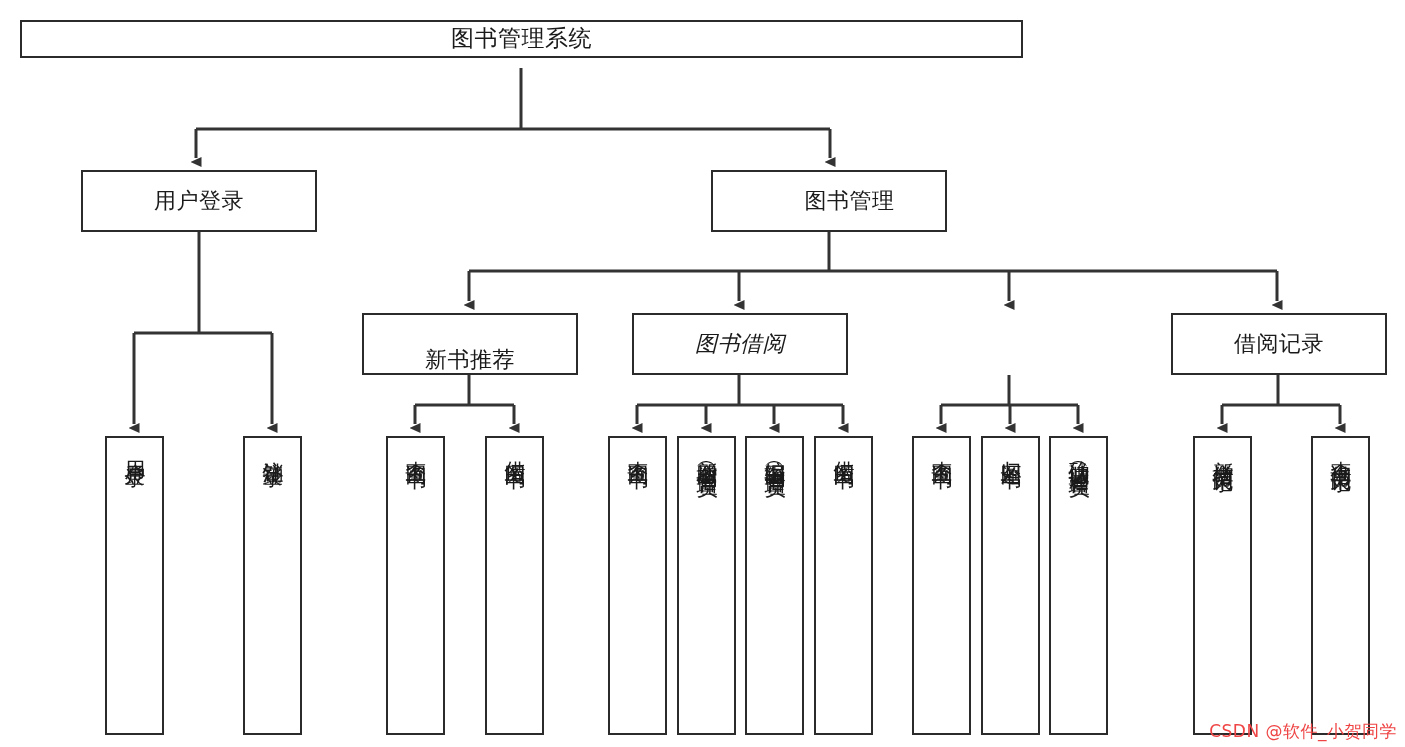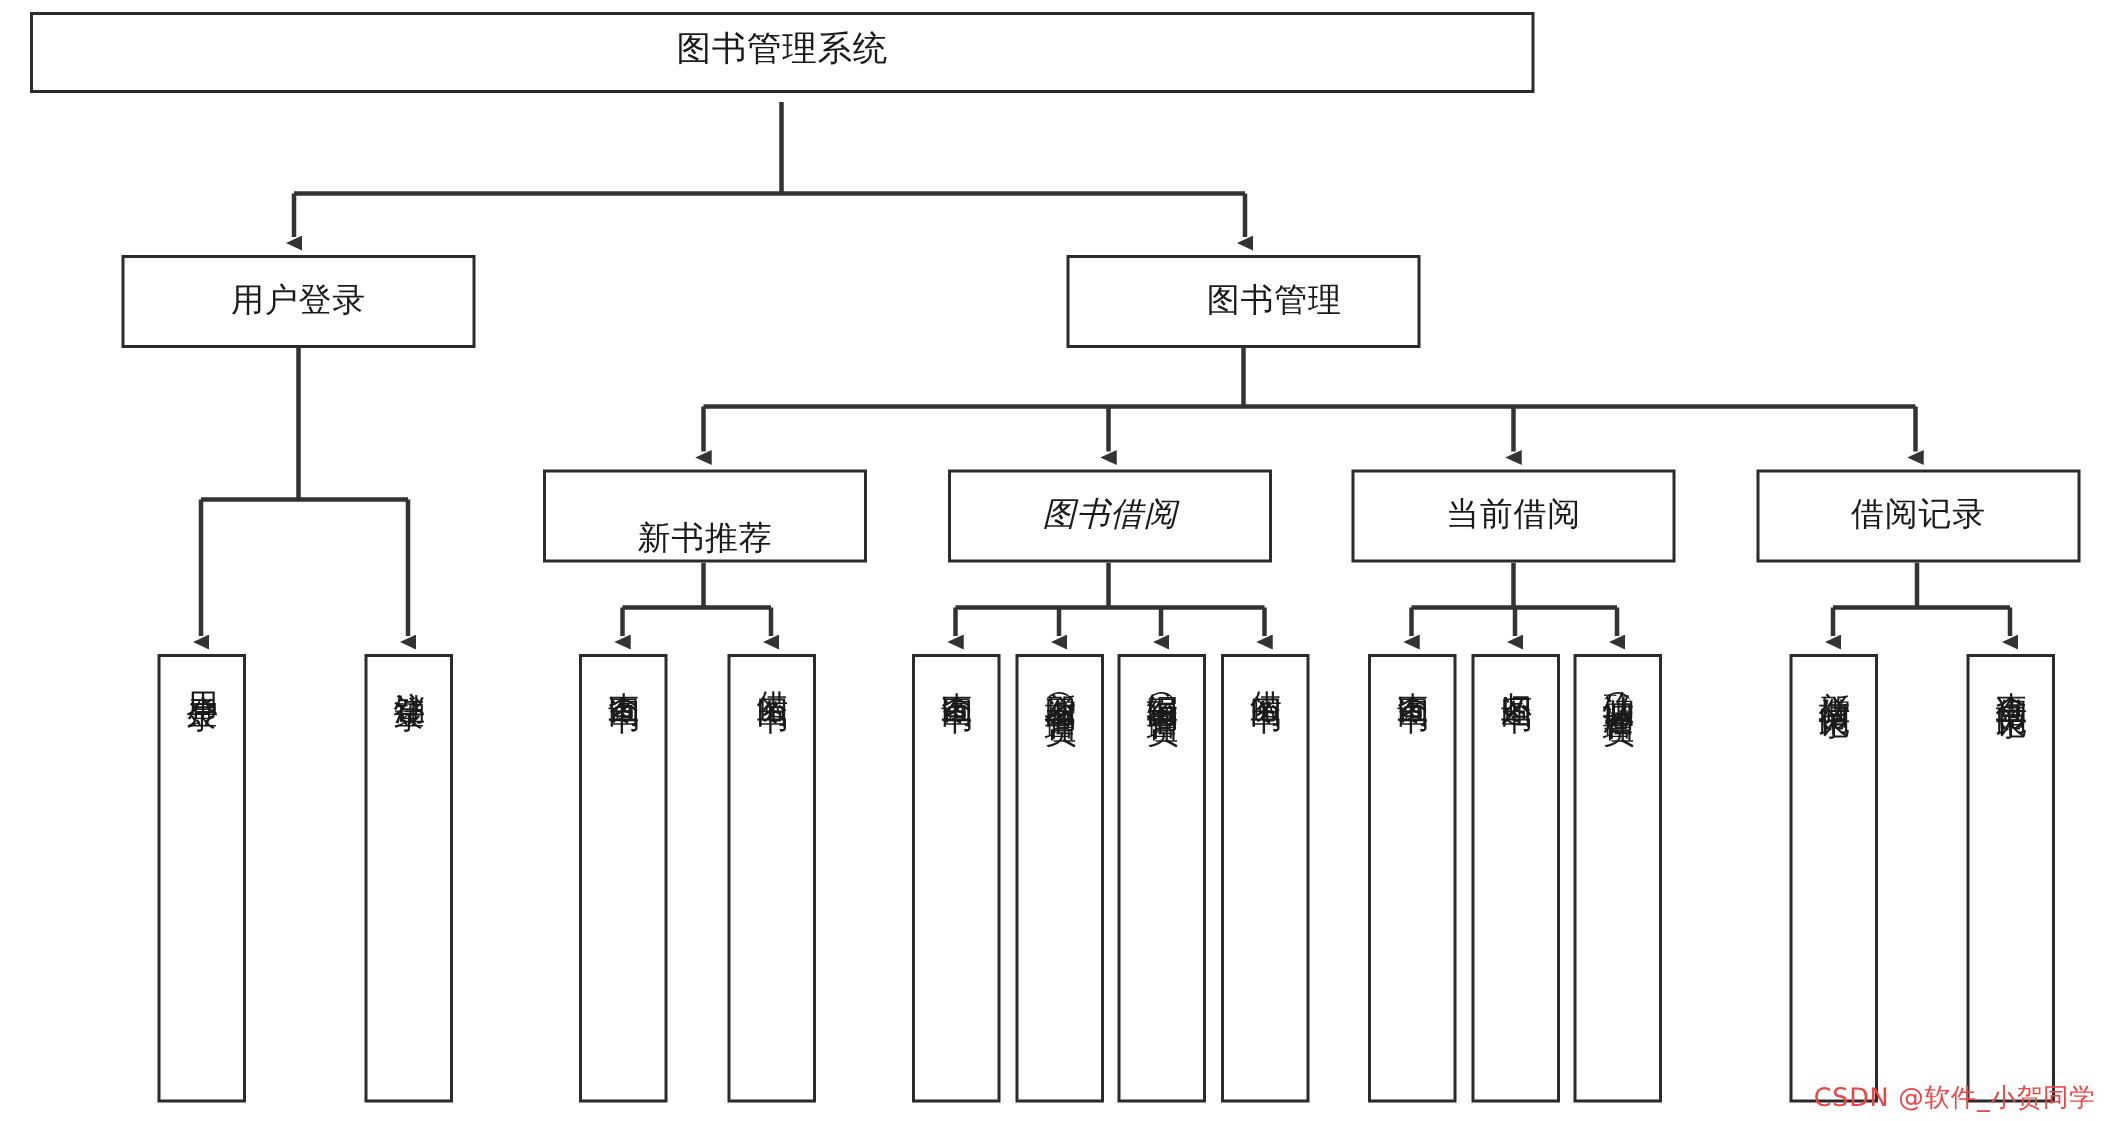--- a/index.html
+++ b/index.html
@@ -120,39 +120,36 @@
       <path d="M1010,405 L1010,424" marker-end="url(#arrow)"></path>
       <path d="M1078,405 L1078,424" marker-end="url(#arrow)"></path>
 
       <path d="M1278,375 L1278,405"></path>
       <path d="M1222,405 L1340,405"></path>
       <path d="M1222,405 L1222,424" marker-end="url(#arrow)"></path>
       <path d="M1340,405 L1340,424" marker-end="url(#arrow)"></path>
     </g>
   </svg>
 
-  <div class="node-box node-h node-root" style="left:20px; top:8px; width:1003px; height:54px;font-family:Liberation Mono, monospace;">
+  <div class="node-box node-h node-root" style="left:20px; top:20px; width:1003px; height:38px;">
     <span class="node-label">图书管理系统</span>
   </div>
 
   <div class="node-box node-h" style="left:81px; top:170px; width:236px; height:62px;">
     <span class="node-label">用户登录</span>
   </div>
   <div class="node-box node-h" style="left:711px; top:170px; width:236px; height:62px;padding-left:41px;">
     <span class="node-label">图书管理</span>
   </div>
 
   <div class="node-box node-h" style="left:362px; top:313px; width:216px; height:62px;align-items:flex-end;">
     <span class="node-label">新书推荐</span>
   </div>
   <div class="node-box node-h" style="left:632px; top:313px; width:216px; height:62px;font-style:italic;">
     <span class="node-label">图书借阅</span>
-  </div>
-  <div class="node-box node-h" style="left:901px; top:313px; width:216px; height:62px;">
-    <span class="node-label">当前借阅</span>
   </div>
   <div class="node-box node-h" style="left:1171px; top:313px; width:216px; height:62px;">
     <span class="node-label">借阅记录</span>
   </div>
 
   <div class="node-box node-v" style="left:105px; top:436px; width:59px; height:299px;">
     <span class="node-label">用户登录</span>
   </div>
   <div class="node-box node-v" style="left:243px; top:436px; width:59px; height:299px;">
     <span class="node-label">注销登录</span>

